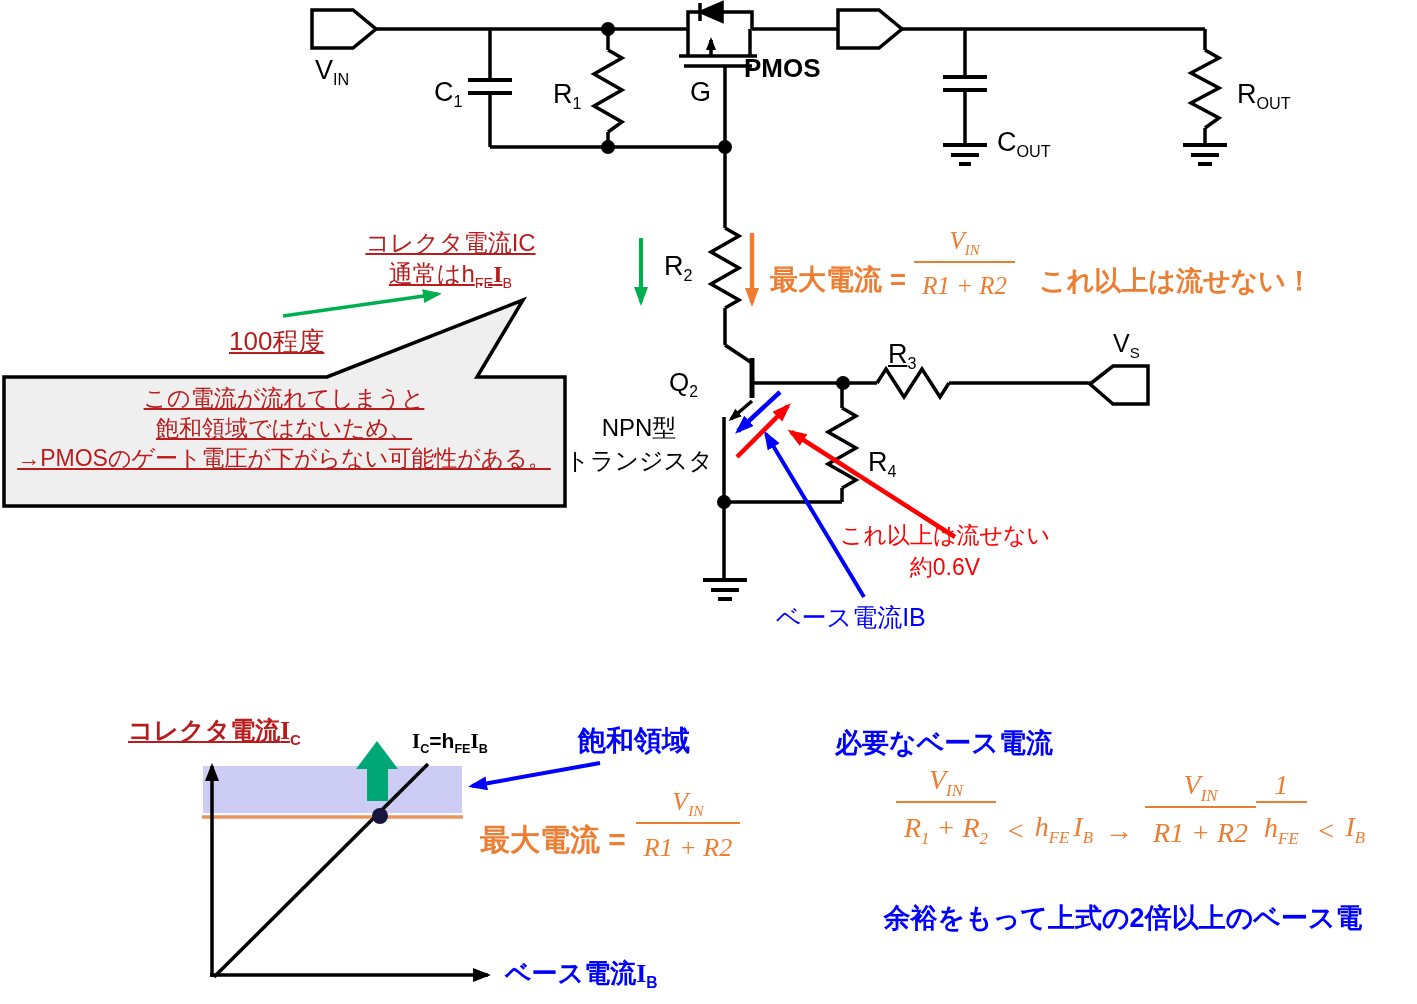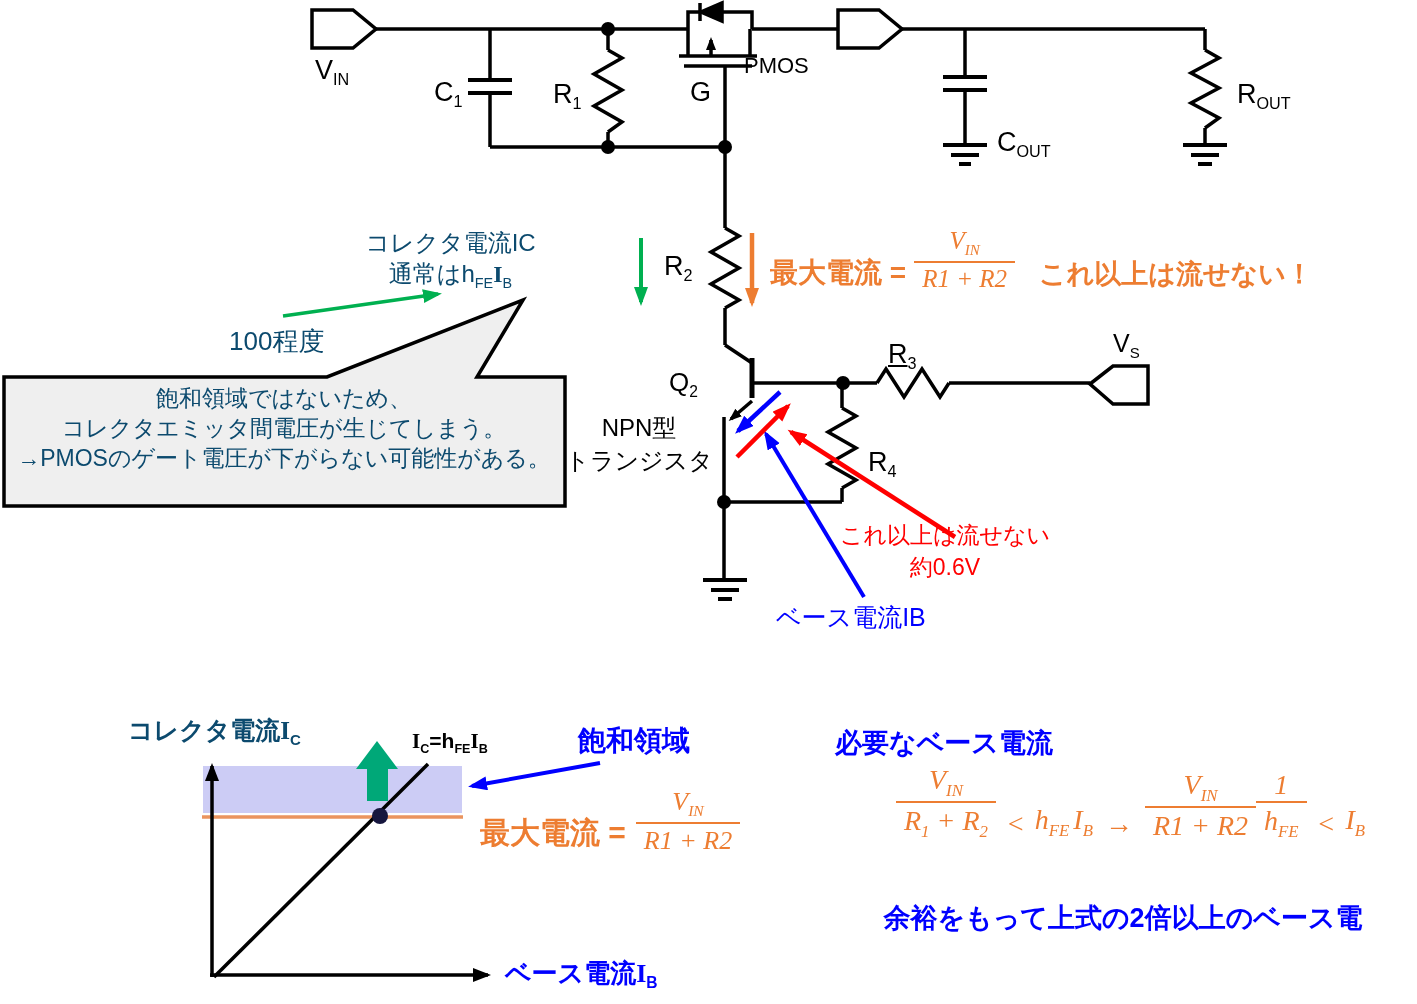--- a/index.html
+++ b/index.html
@@ -3,28 +3,28 @@
 <meta charset="utf-8">
 <style>
   html,body{margin:0;padding:0;background:#fff;}
   #stage{position:relative;width:1417px;height:1004px;background:#fff;overflow:hidden;
          font-family:"Liberation Sans",sans-serif;color:#000;}
   #wires{position:absolute;left:0;top:0;}
   .abs{position:absolute;white-space:nowrap;}
   .lbl{font-size:27px;}
   sub{font-size:0.6em;}
   .b{font-weight:bold;}
-  .green{color:#0c4a6e;}
+  .green{color:#b91c1c;text-decoration:underline;}
   .orange{color:#ED7D31;}
   .red{color:#FF0000;}
   .blue{color:#0000FF;}
   .m{font-family:"Liberation Serif",serif;font-style:italic;}
   .bi{font-family:"Liberation Serif",serif;font-weight:bold;font-style:normal;}
   .frac{display:inline-flex;flex-direction:column;align-items:center;line-height:1.05;}
-  .frac .den{border-top:2px solid #ED7D31;padding:3px 8px 0 8px;}
+  .frac .den{border-top:2px solid #ED7D31;padding:10px 8px 0 8px;}
   .frac .num{padding:0 8px 2px 8px;}
   .fx{display:flex;align-items:flex-end;}
   .ctr{text-align:center;}
 </style>
 </head>
 <body>
 
 <div id="stage">
 
 <svg id="wires" width="1417" height="1004" viewBox="0 0 1417 1004">
@@ -151,43 +151,43 @@
     <polygon points="377,741 356,769 367,769 367,801 388,801 388,769 398,769" fill="#00A878"></polygon>
     <circle cx="380" cy="816" r="8" fill="#16163E"></circle>
     <path d="M600,763 L472,786" stroke="#0000FF" stroke-width="4" marker-end="url(#mBl)"></path>
   </g>
 </svg>
 
 <div class="abs lbl" style="left:315px;top:55px;"><span>V</span><sub>IN</sub></div>
 <div class="abs lbl" style="left:434px;top:77px;"><span>C</span><sub>1</sub></div>
 <div class="abs lbl" style="left:553px;top:79px;"><span>R</span><sub>1</sub></div>
 <div class="abs lbl" style="left:690px;top:77px;"><span>G</span></div>
-<div class="abs lbl" style="left:744px;top:53px;font-size:22px;"><span>PMOS</span></div>
+<div class="abs lbl" style="left:744px;top:53px;font-size:26px;font-weight:bold;"><span>PMOS</span></div>
 <div class="abs lbl" style="left:997px;top:79px;margin-top:48px;"><span>C</span><sub>OUT</sub></div>
 <div class="abs lbl" style="left:1237px;top:79px;"><span>R</span><sub>OUT</sub></div>
 <div class="abs lbl" style="left:664px;top:251px;"><span>R</span><sub>2</sub></div>
 <div class="abs lbl" style="left:669px;top:367px;font-size:26px;"><span>Q</span><sub>2</sub></div>
 <div class="abs lbl" style="left:888px;top:339px;text-decoration:underline;"><span>R</span><sub>3</sub></div>
 <div class="abs lbl" style="left:868px;top:447px;"><span>R</span><sub>4</sub></div>
 <div class="abs lbl" style="left:1113px;top:329px;font-size:25px;"><span>V</span><sub>S</sub></div>
 
 <div class="abs ctr" style="left:558px;top:411px;width:162px;font-size:24px;line-height:33px;">
   <div>NPN型</div>
   <div>トランジスタ</div>
 </div>
 
 <div class="abs ctr green" style="left:348px;top:227px;width:205px;font-size:24px;line-height:31px;">
   <div>コレクタ電流IC</div>
   <div><span>通常はh</span><sub>FE</sub><span class="bi">I</span><sub>B</sub></div>
 </div>
 <div class="abs green" style="left:229px;top:324px;font-size:26px;"><span>100程度</span></div>
 
 <div class="abs ctr green" style="left:10px;top:383px;width:548px;font-size:23px;line-height:30px;">
+  <div>この電流が流れてしまうと</div>
   <div>飽和領域ではないため、</div>
-  <div>コレクタエミッタ間電圧が生じてしまう。</div>
   <div>→PMOSのゲート電圧が下がらない可能性がある。</div>
 </div>
 
 <div class="abs fx orange" style="left:770px;top:228px;">
   <span class="b" style="font-size:28px;">最大電流 =</span>
   <span class="frac m" style="font-size:25px;margin-left:8px;">
     <span class="num"><span>V</span><sub>IN</sub></span>
     <span class="den">R1 + R2</span>
   </span>
   <span class="b" style="font-size:27px;margin-left:24px;">これ以上は流せない！</span>

